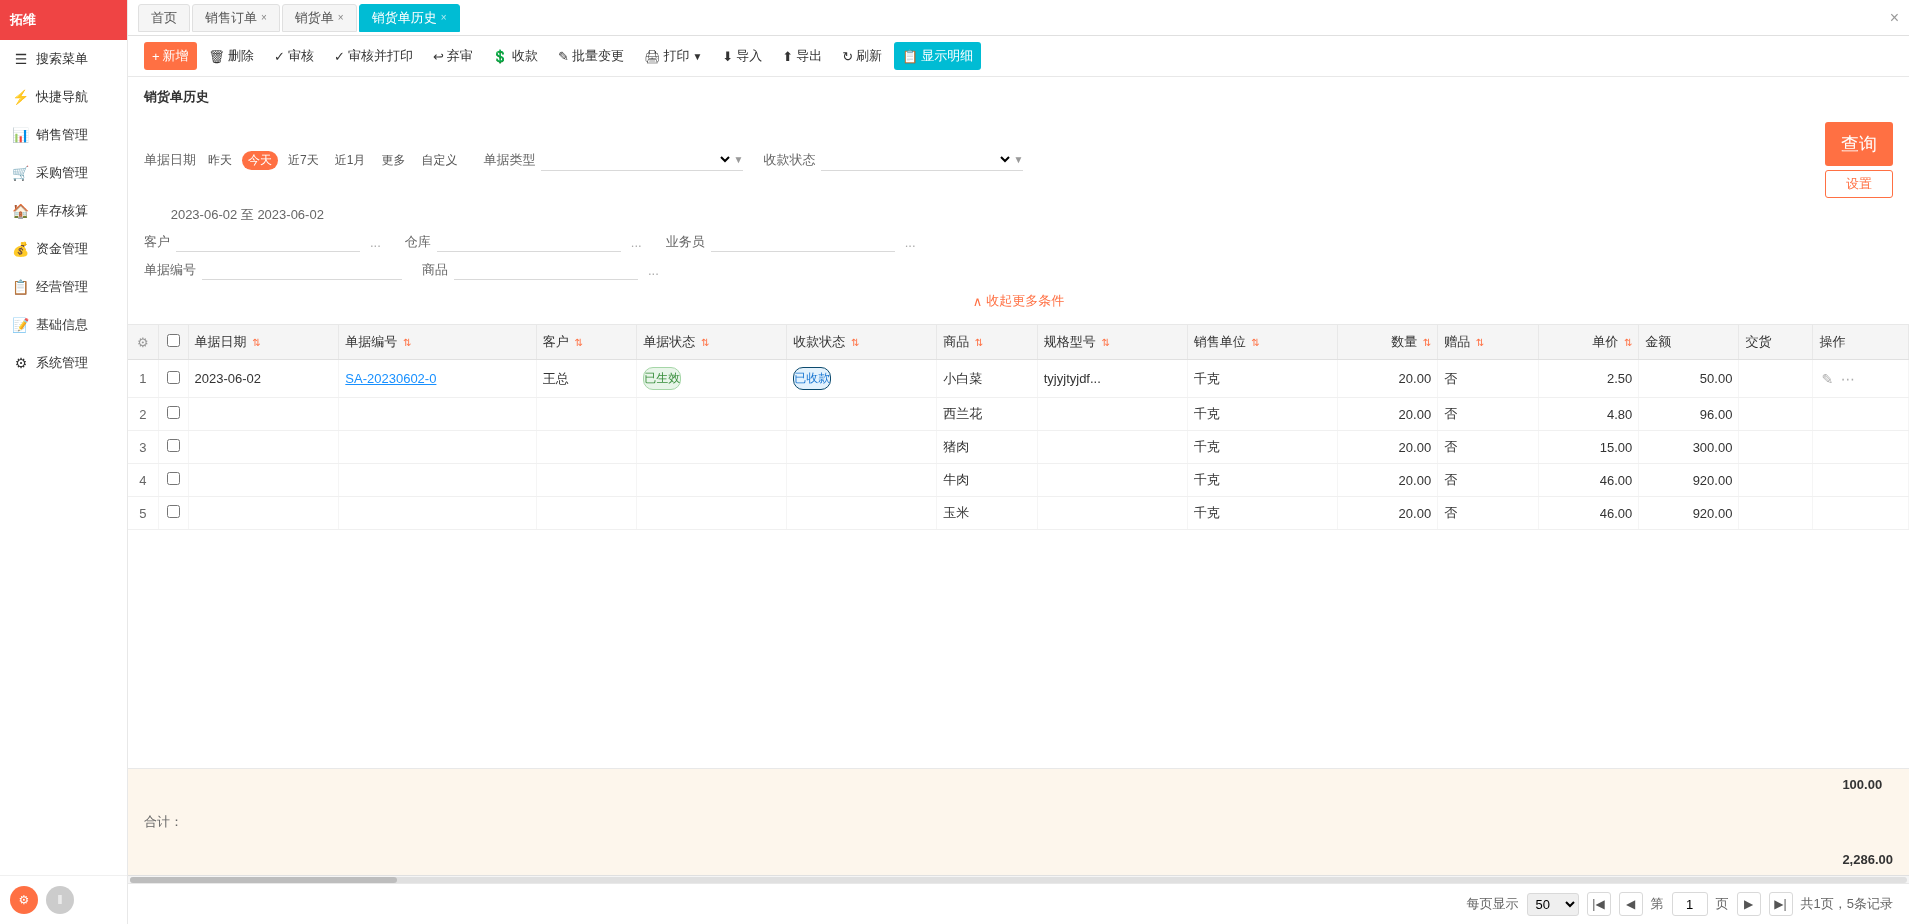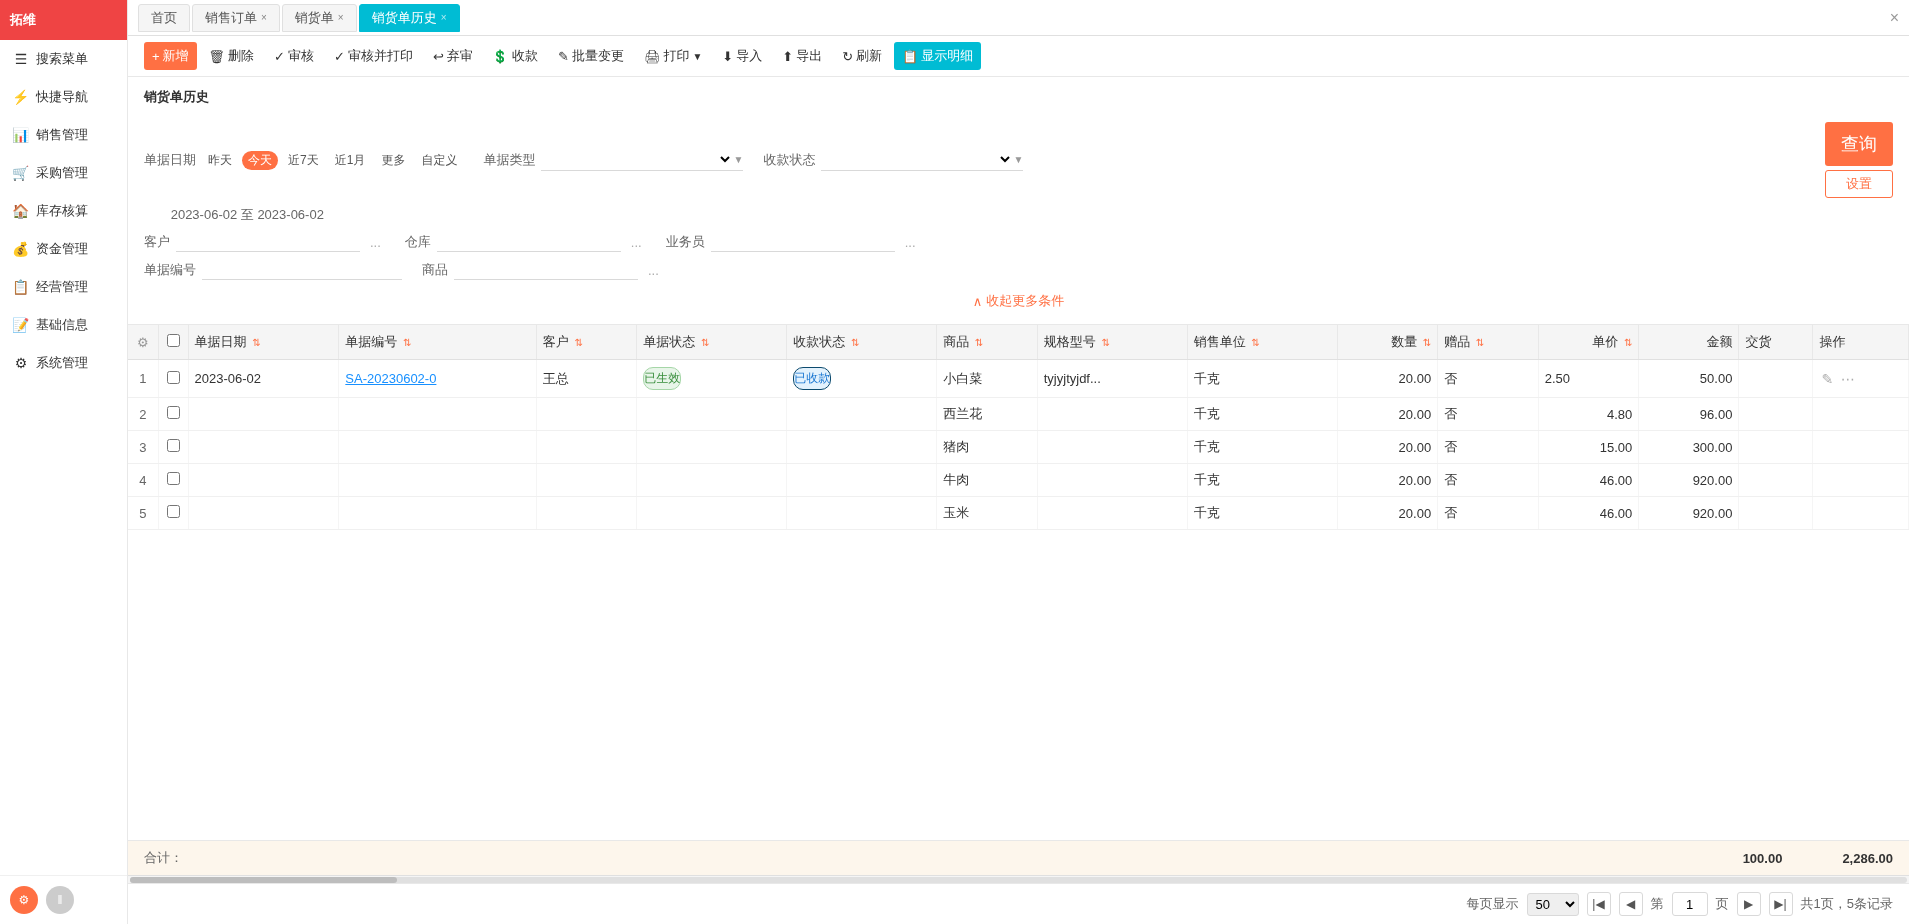--- a/index.html
+++ b/index.html
@@ -237,21 +237,21 @@
     
     .table-footer {
       background: #fdf6ec;
       border-top: 1px solid #e8e8e8;
       padding: 8px 16px;
       display: flex;
       align-items: center;
       flex-shrink: 0;
     }
     .footer-label { color: #666; }
-    .footer-values { margin-left: auto; display: flex; gap: 60px; }
+    .footer-values { margin-left: auto; display: flex; gap: 60px; flex-direction: column; }
     .footer-total { font-weight: bold; color: #333; }
 
     
     .pagination {
       background: #fff;
       border-top: 1px solid #e8e8e8;
       padding: 8px 16px;
       display: flex;
       align-items: center;
       justify-content: flex-end;
@@ -552,21 +552,21 @@
             <span class="sort-icon">⇅</span>
           </th>
           <th>
             <span>赠品</span>
             <span class="sort-icon">⇅</span>
           </th>
           <th style="text-align:right;">
             <span>单价</span>
             <span class="sort-icon">⇅</span>
           </th>
-          <th style="text-align:right;">
+          <th style="">
             <span>金额</span>
           </th>
           <th>
             <span>交货</span>
           </th>
           <th>
             <span>操作</span>
           </th>
         </tr>
       </thead>
@@ -578,21 +578,21 @@
           <td>2023-06-02</td>
           <td><span class="link-text">SA-20230602-0</span></td>
           <td>王总</td>
           <td><span class="badge badge-green">已生效</span></td>
           <td><span class="badge badge-blue">已收款</span></td>
           <td>小白菜</td>
           <td>tyjyjtyjdf...</td>
           <td>千克</td>
           <td style="text-align:right;">20.00</td>
           <td>否</td>
-          <td style="">2.50</td>
+          <td style="text-align:right;">2.50</td>
           <td style="text-align:right;">50.00</td>
           <td></td>
           <td>
             <span class="op-icon" title="编辑">✎</span>
             <span class="op-icon" title="更多">⋯</span>
           </td>
         </tr>
 
         <tr>
           <td class="num-cell">2</td>

